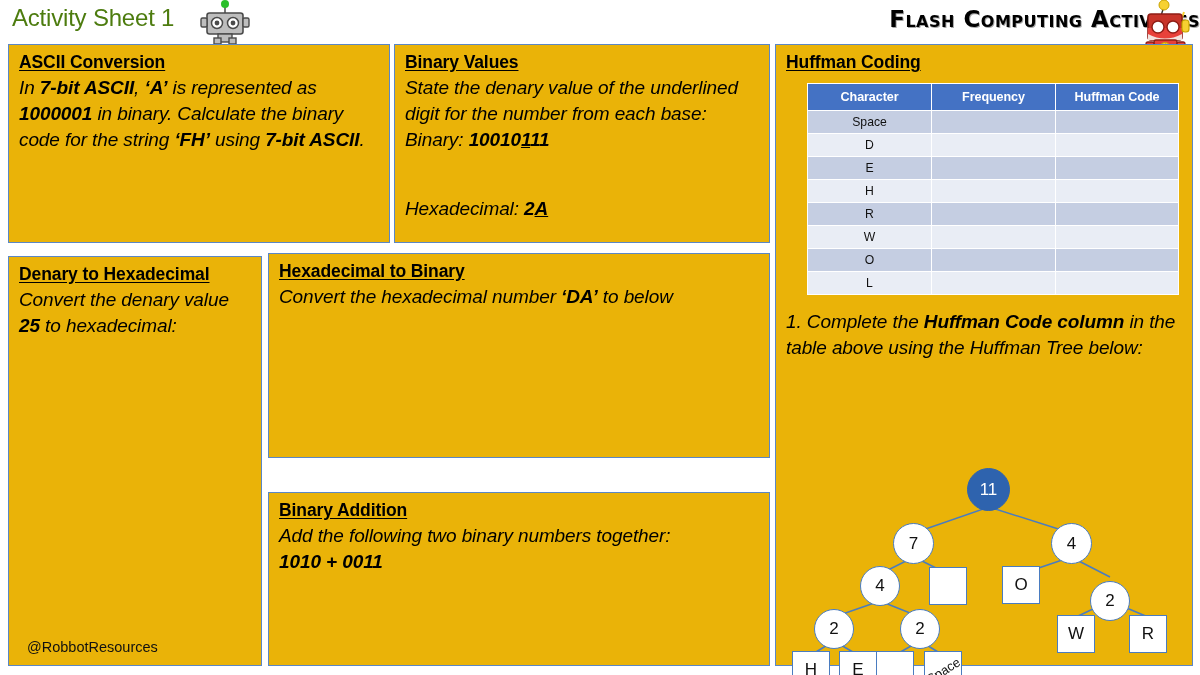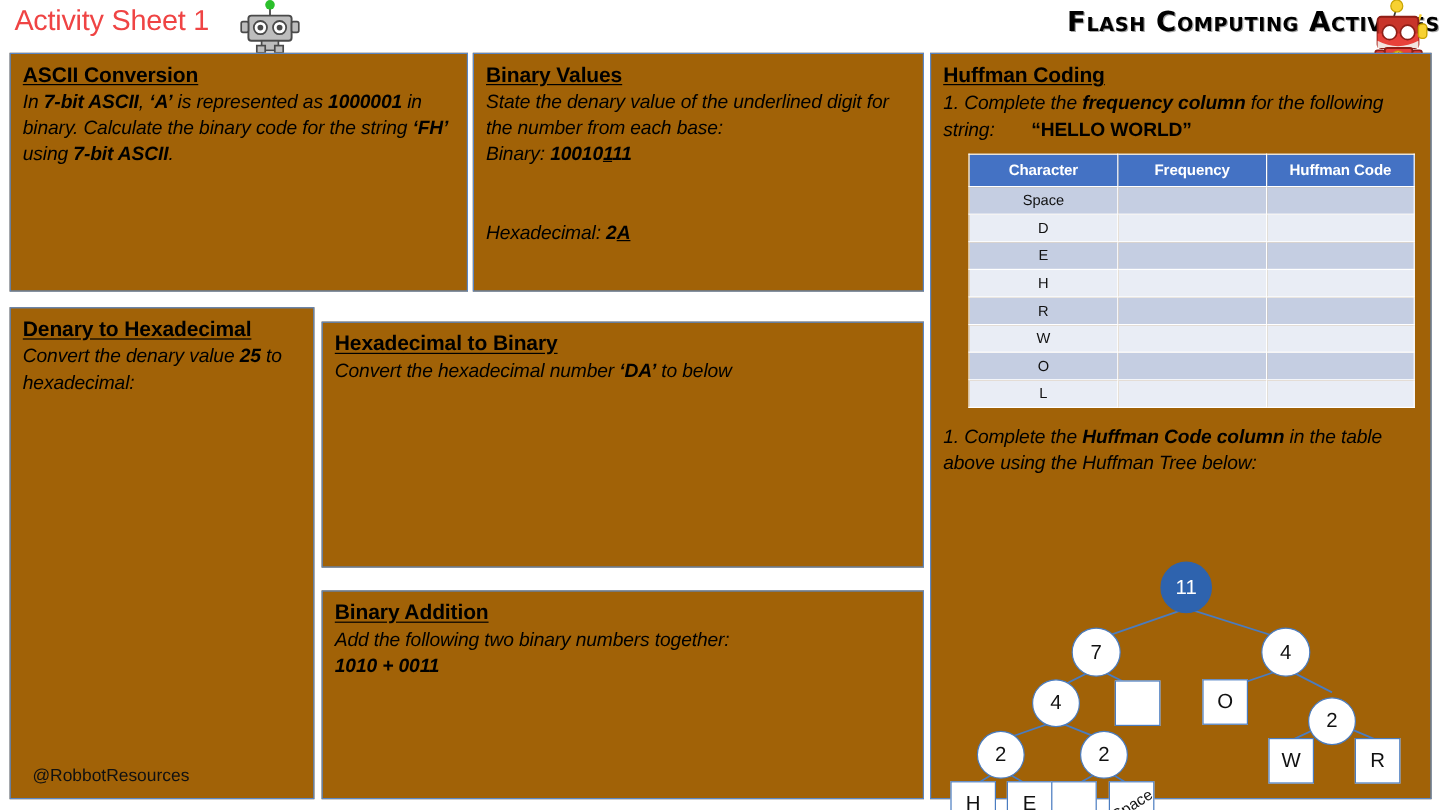--- a/index.html
+++ b/index.html
@@ -8,65 +8,65 @@
     background:#ffffff;
     font-family:"Liberation Sans", sans-serif;
     color:#000;
     overflow:hidden;
     position:relative;
   }
   
   #header{position:absolute;left:0;top:0;width:1200px;height:40px;}
   #sheet-title{
     position:absolute;left:12px;top:4px;
-    font-size:24px;font-weight:400;color:#ef4444;
+    font-size:24px;font-weight:400;color:#4d7c0f;
     letter-spacing:-0.2px;
   }
   #main-title{
     position:absolute;left:0;top:6px;width:1200px;text-align:right;
     font-family:"DejaVu Sans", sans-serif;
     font-size:23px;font-weight:bold;
     letter-spacing:0.5px;
     font-variant:small-caps;
     text-shadow:1px 1px 0 rgba(0,0,0,0.35);
   }
   .robot{position:absolute;}
   #robot-grey{left:198px;top:0px;width:54px;height:44px;}
   #robot-flash{left:1140px;top:-2px;width:58px;height:70px;}
 
   
   .panel{
     position:absolute;
     border:1.6px solid #5B87C5;
-    background:#a16207;
+    background:#eab308;
     box-sizing:border-box;
   }
   .panel-inner{padding:7px 10px 6px 10px;}
   .ptitle{
     font-size:17.5px;font-weight:bold;
     text-decoration:underline;
     text-underline-offset:2px;
     letter-spacing:-0.1px;
     margin:0 0 1px 0;
     line-height:1.25;
   }
   .pbody{
-    font-size:16px;font-style:italic;
+    font-size:19px;font-style:italic;
     line-height:1.36;
     letter-spacing:-0.1px;
   }
   .pbody b{font-weight:bold;}
   .u{text-decoration:underline;}
 
   
   #panel-ascii   {left:8px;  top:44px;  width:382px; height:199px;}
   #panel-binval  {left:394px;top:44px;  width:376px; height:199px;}
   #panel-huffman {left:775px;top:44px;  width:418px; height:622px;}
   #panel-denhex  {left:8px;  top:256px; width:254px; height:410px;}
-  #panel-hexbin  {left:268px;top:268px; width:502px; height:205px;}
+  #panel-hexbin  {left:268px;top:253px; width:502px; height:205px;}
   #panel-binadd  {left:268px;top:492px; width:502px; height:174px;}
 
   #footer-handle{
     position:absolute;left:18px;bottom:10px;
     font-size:14.5px;font-style:normal;color:#111;
   }
 
   
   .gap-lg{height:44px;}
 
@@ -211,23 +211,20 @@
     <div class="ptitle">Binary Addition</div>
     <div class="pbody">Add the following two binary numbers together:</div>
     <div class="pbody"><b>1010 + 0011</b></div>
   </div>
 </div>
 
 <div class="panel" id="panel-huffman">
   <div class="panel-inner">
     <div class="ptitle">Huffman Coding</div>
 
-    <div class="pbody" id="huff-q1">
-      <span>1. Complete the </span><b>frequency column</b><span> for the following string:</span>&nbsp;&nbsp;&nbsp;&nbsp;&nbsp;&nbsp;&nbsp;<span class="hstring">“HELLO WORLD”</span>
-    </div>
 
     <table id="huff-table">
       <colgroup>
           <col class="c1">
           <col class="c2">
           <col class="c3">
         </colgroup>
       <thead>
         <tr>
           <th>Character</th>

